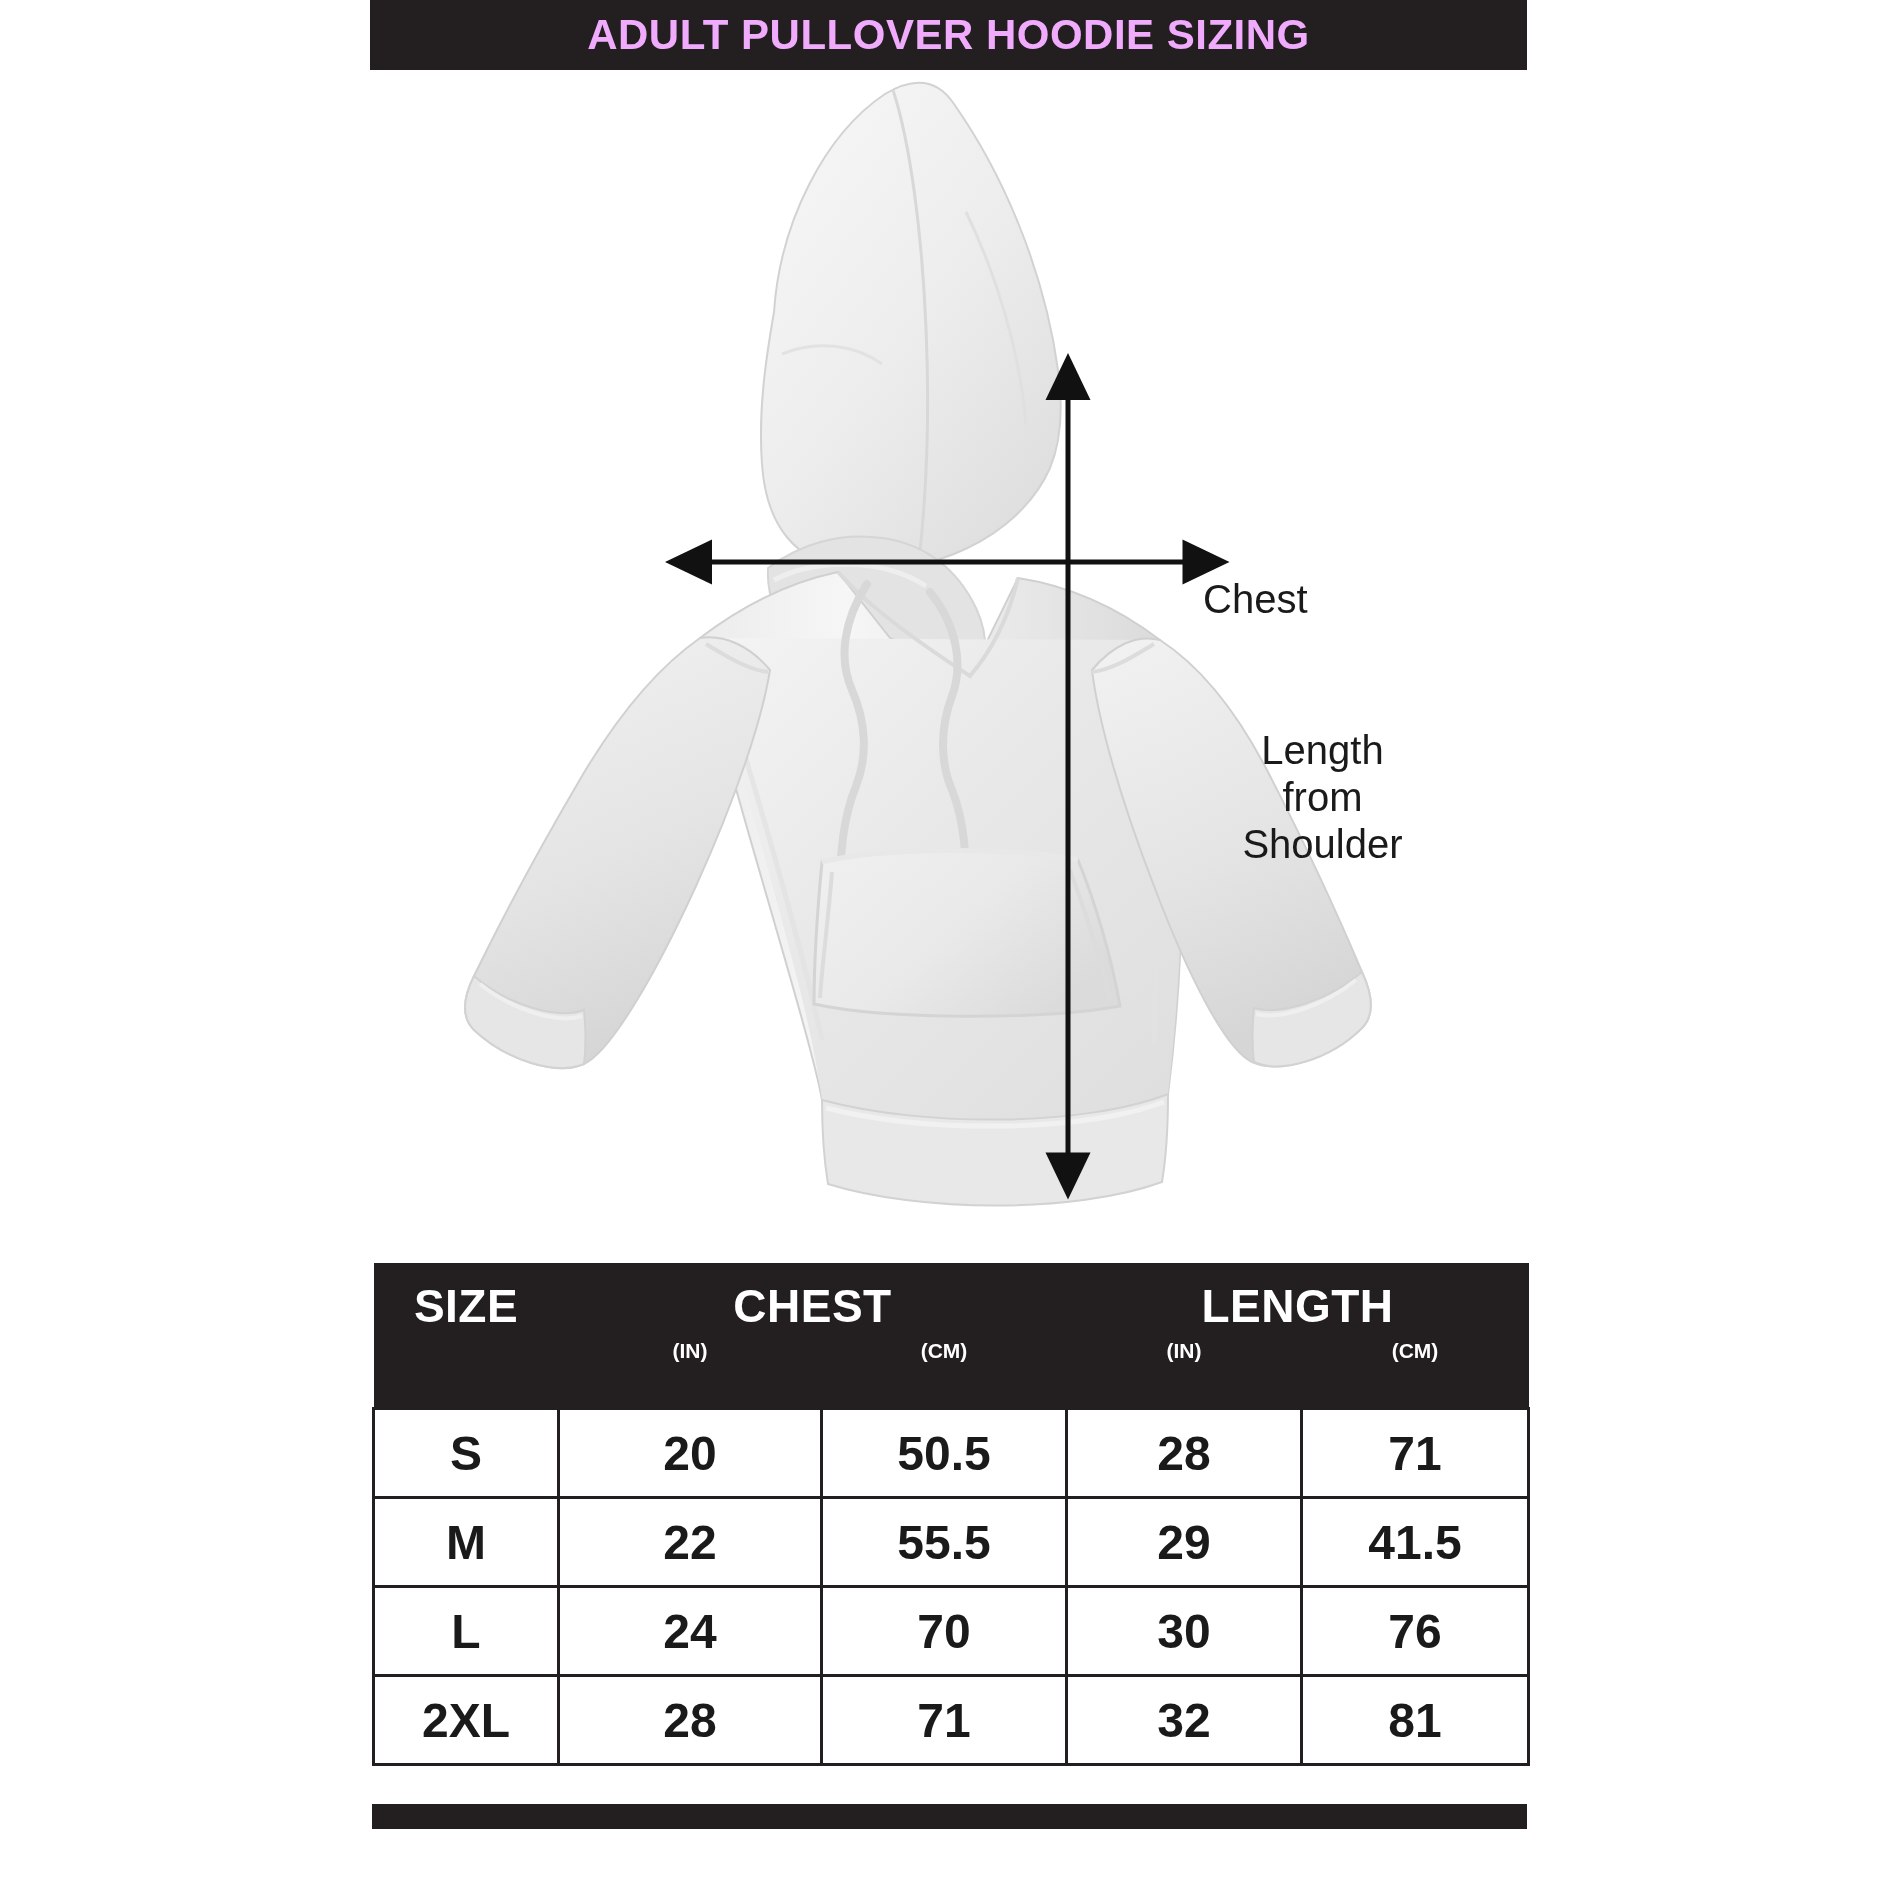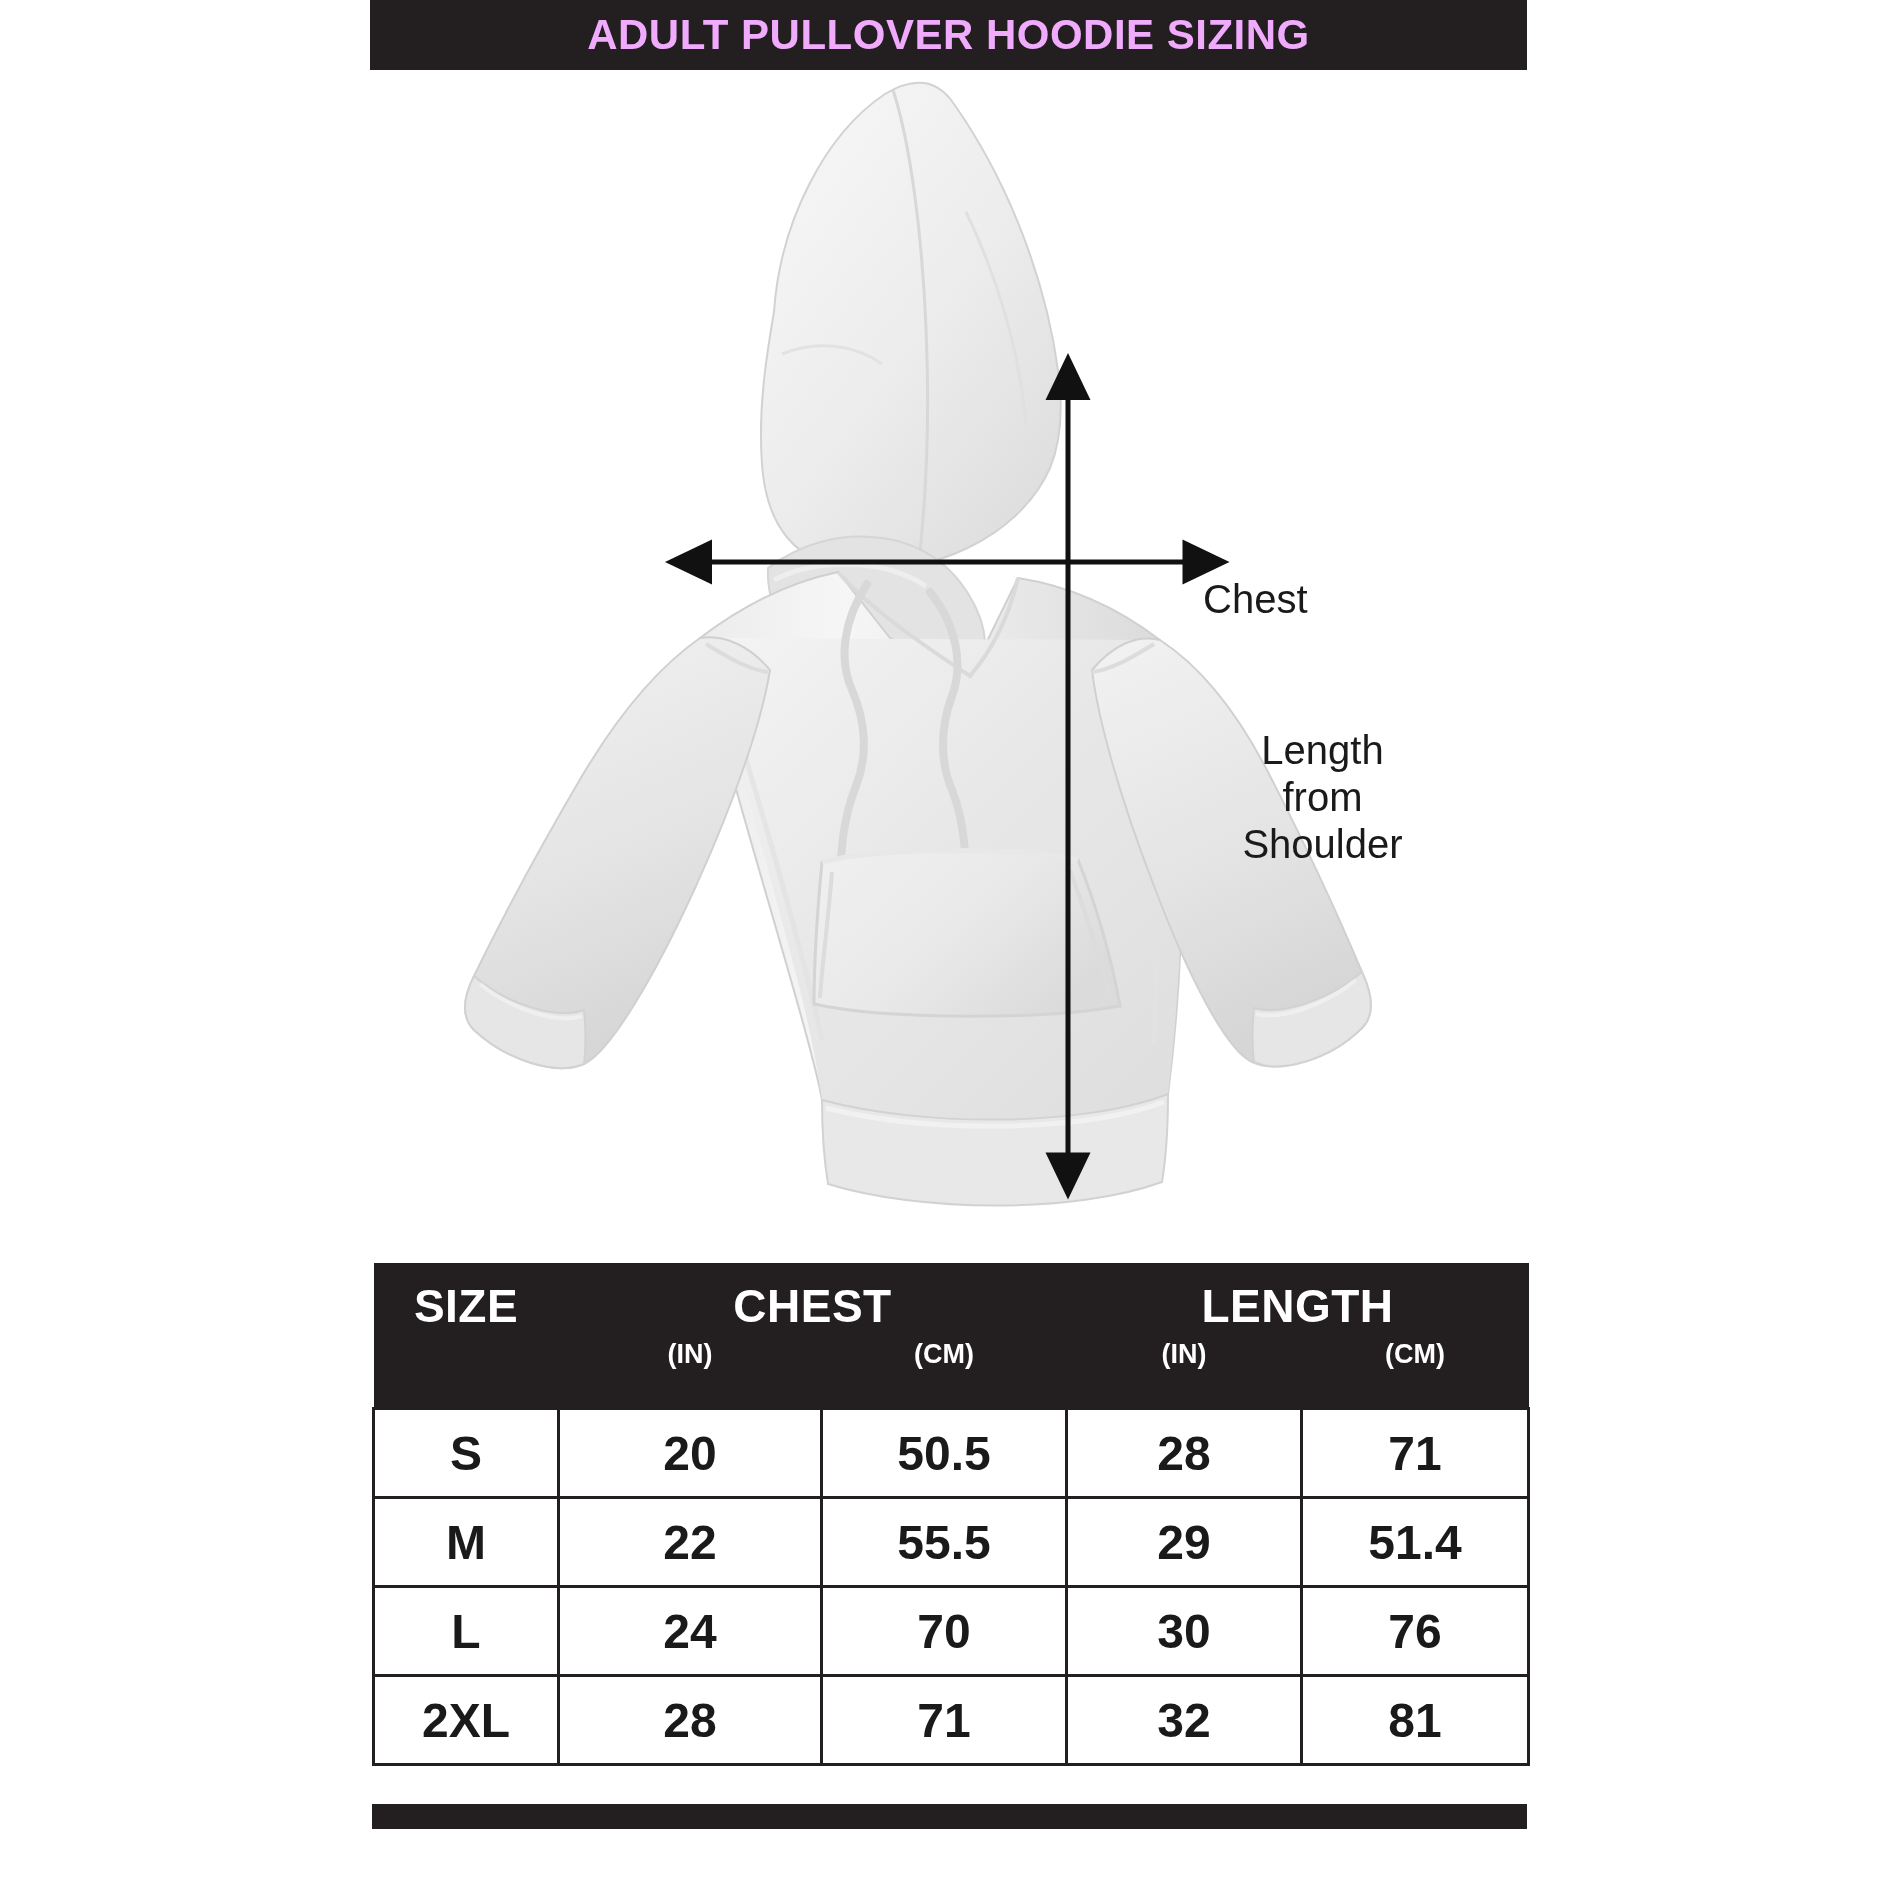--- a/index.html
+++ b/index.html
@@ -112,21 +112,21 @@
     font-size: 46px;
     height: 66px;
     padding: 10px 0 0 0;
     letter-spacing: 0.5px;
   }
   tr.head-units th {
     background: #231f20;
     color: #ffffff;
     border: none;
     font-weight: bold;
-    font-size: 27px;
+    font-size: 21px;
     height: 56px;
     padding: 0 0 12px 0;
     vertical-align: top;
   }
   tr.data-row td {
     height: 84px;
     font-size: 48px;
     font-weight: bold;
     color: #1a1a1a;
     background: #ffffff;
@@ -375,21 +375,21 @@
           <td>20</td>
           <td>50.5</td>
           <td>28</td>
           <td class="outer-r">71</td>
         </tr>
         <tr class="data-row">
           <td class="outer-l">M</td>
           <td>22</td>
           <td>55.5</td>
           <td>29</td>
-          <td class="outer-r">51.4</td>
+          <td class="outer-r">41.5</td>
         </tr>
         <tr class="data-row">
           <td class="outer-l">L</td>
           <td>24</td>
           <td>70</td>
           <td>30</td>
           <td class="outer-r">76</td>
         </tr>
         <tr class="data-row">
           <td class="outer-l">2XL</td>

